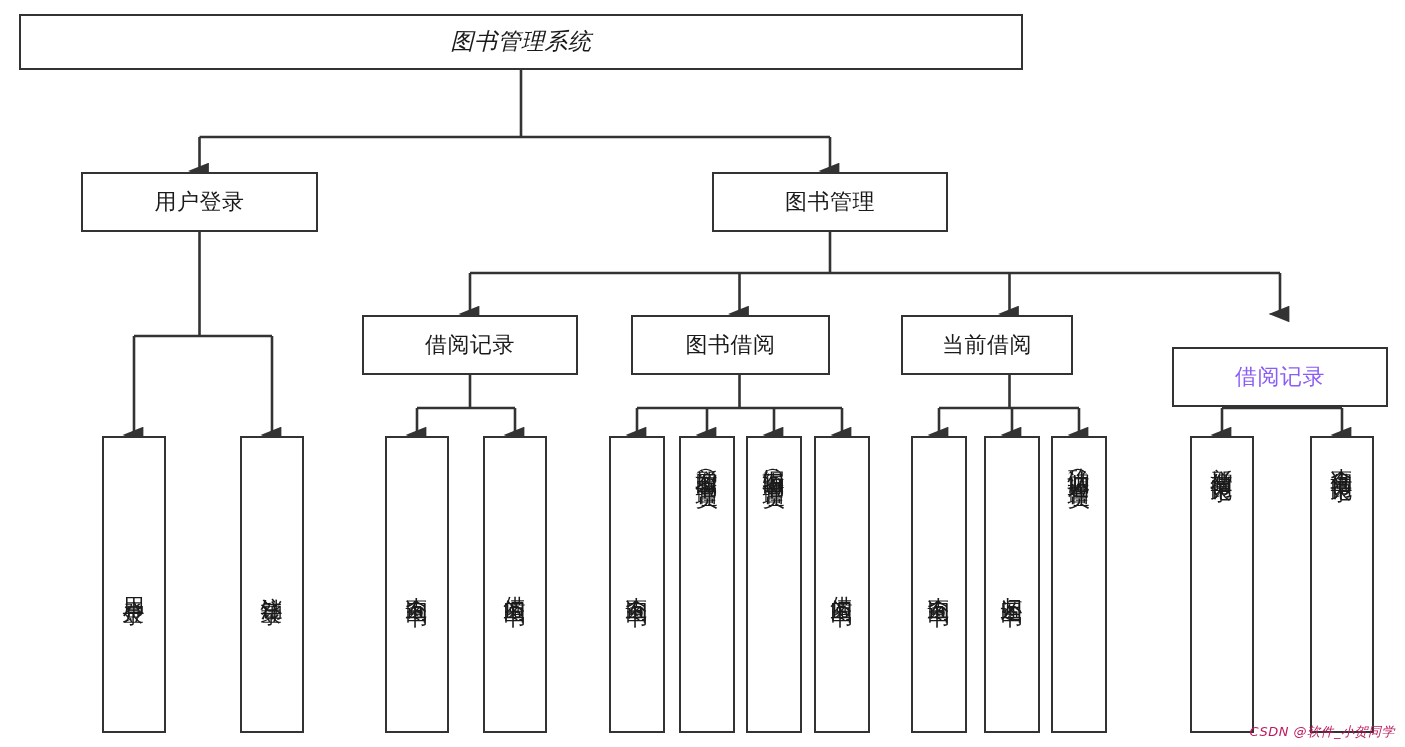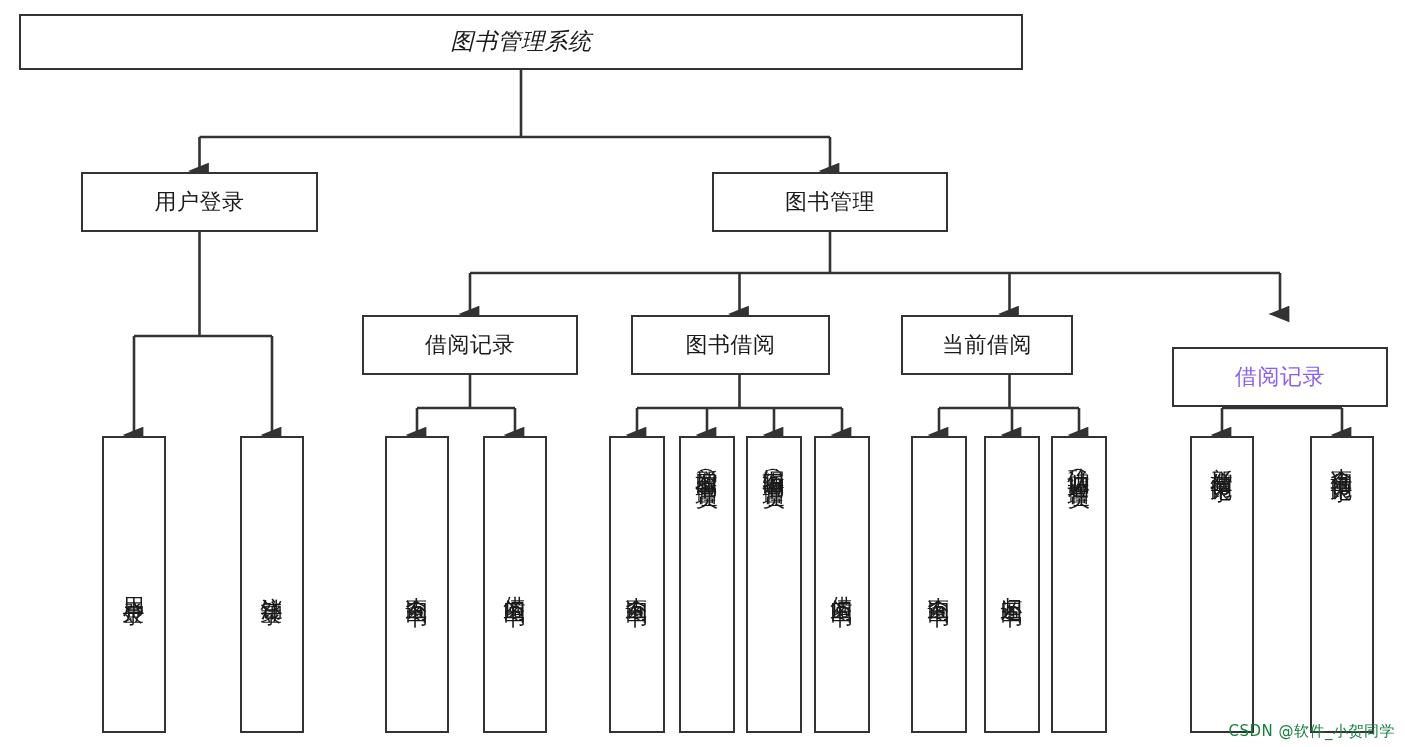--- a/index.html
+++ b/index.html
@@ -66,25 +66,26 @@
     white-space: nowrap;
   }
   .node.vert.centered {
     align-items: center;
     padding-top: 0;
   }
   #watermark {
     position: absolute;
     right: 10px;
     bottom: 6px;
-    font-size: 15px;
-    color: #15803d;
+    font-size: 13px;
+    color: #be185d;
     white-space: nowrap;
     letter-spacing: 0.5px;
     user-select: none;
+    font-style: italic;
   }
 </style>
 </head>
 <body>
 
 <div id="canvas">
   <svg id="edges" viewBox="0 0 1405 747">
     <defs>
       <marker id="arrow" markerWidth="10" markerHeight="10" refX="3.2" refY="4" orient="auto" markerUnits="strokeWidth">
         <path d="M0,0.4 L6.4,0.4 L3.2,8.4 z" fill="#333333"></path>

